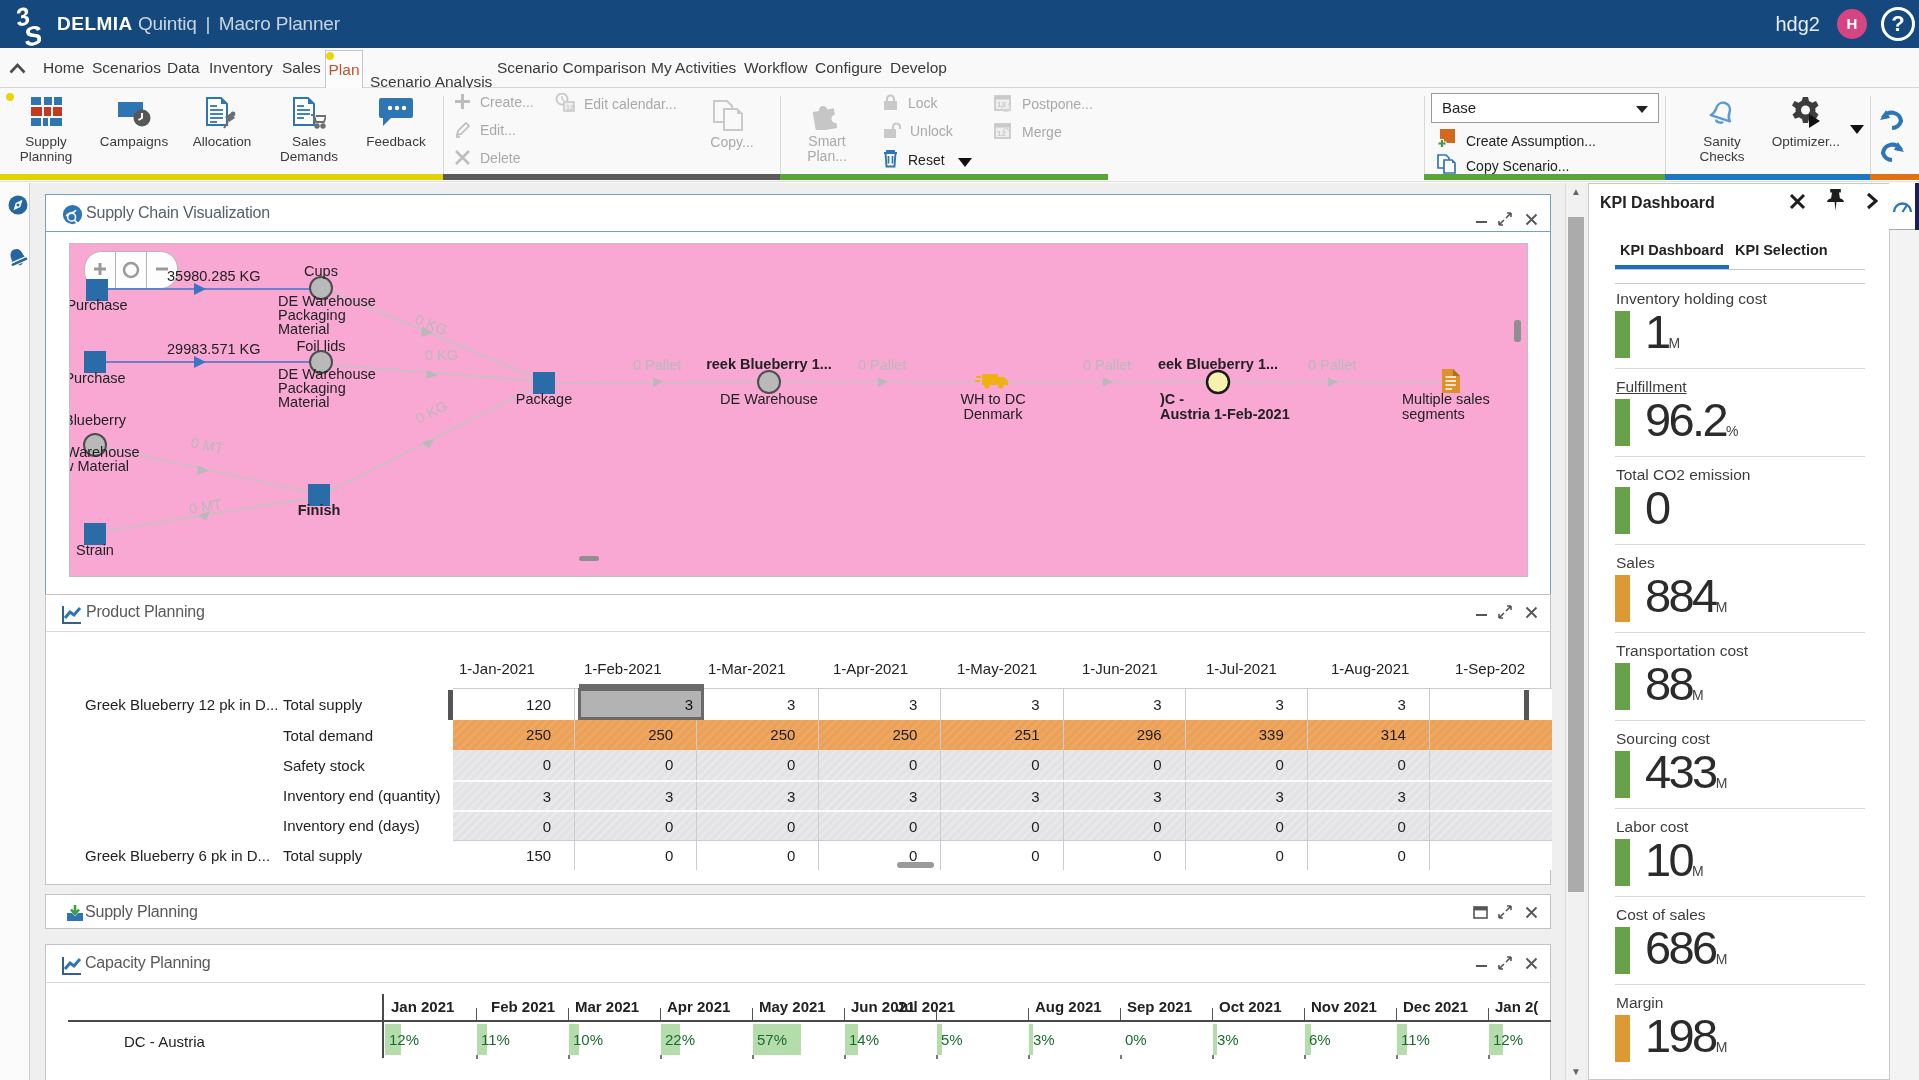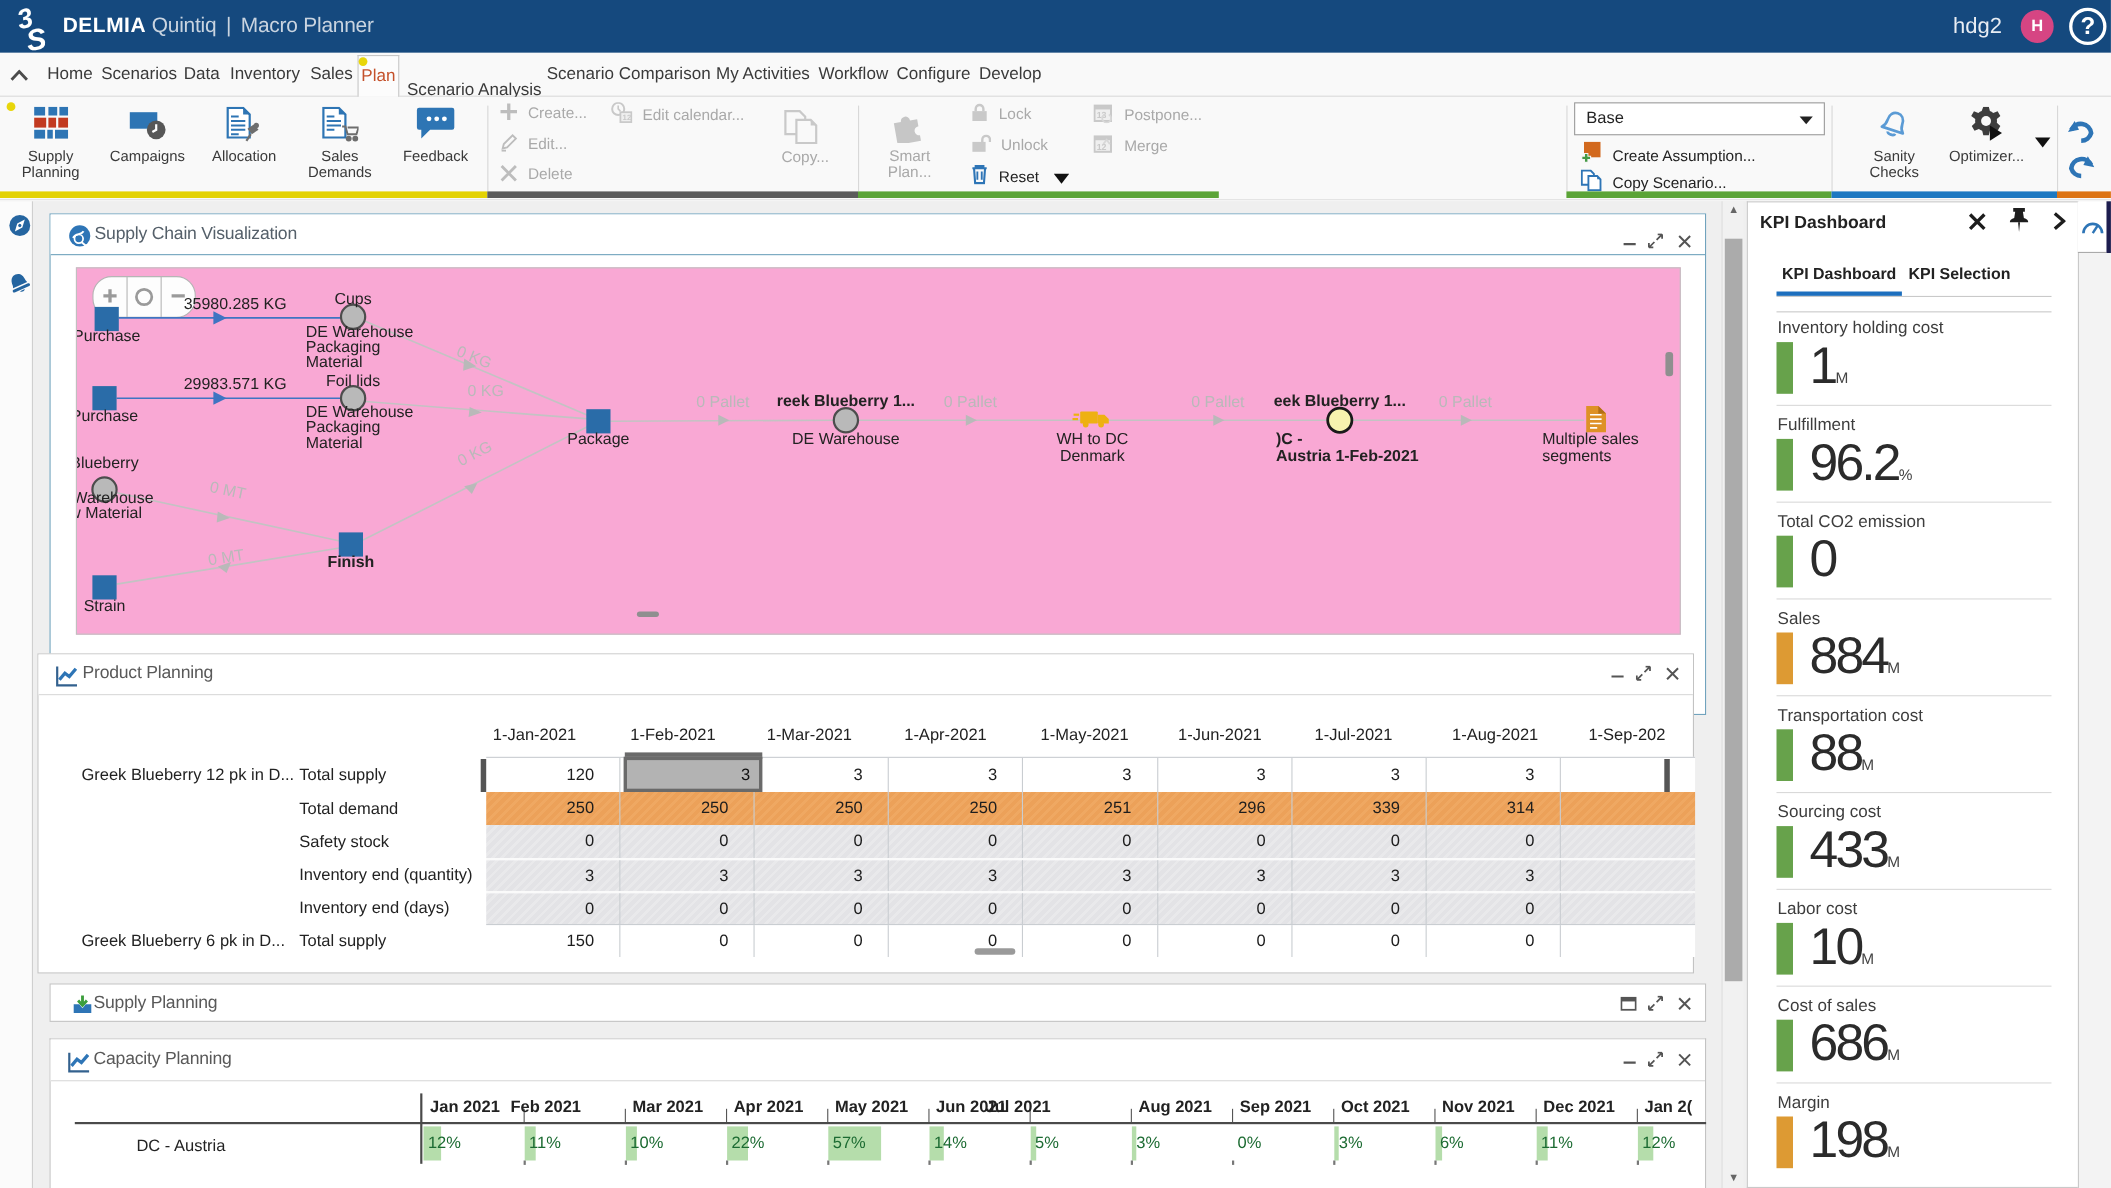--- a/index.html
+++ b/index.html
@@ -43,21 +43,21 @@
 #leftrail { position:absolute; left:0; top:0; width:30px; height:897px; background:#fbfbfb; border-right:1px solid #cfcfcf; }
 
 
 .panel { position:absolute; background:#fff; }
 .phead { position:absolute; left:0; top:0; width:100%; background:#fff; }
 .ptitle { position:absolute; font-size:16px; color:#55606a; letter-spacing:-0.2px; }
 .pctl { position:absolute; top:0; right:12px; }
 
 #scv { left:45px; top:11px; width:1506px; height:456px; border:1px solid #71a3bd; }
 #scvhead { height:37px; border-bottom:1px solid #71a3bd; }
-#pp { left:34px; top:411px; width:1506px; height:291px; border:1px solid #c3c3c3; }
+#pp { left:45px; top:411px; width:1506px; height:291px; border:1px solid #c3c3c3; }
 #pphead { height:37px; border-bottom:1px solid #d9d9d9; }
 #sp { left:45px; top:711px; width:1506px; height:35px; border:1px solid #c3c3c3; }
 #cp { left:45px; top:761px; width:1506px; height:136px; border:1px solid #c3c3c3; border-bottom:none; }
 #cphead { height:38px; border-bottom:1px solid #d9d9d9; }
 
 
 #scvcanvas { position:absolute; left:23px; top:48px; width:1459px; height:334px; border:1px solid #c0c0c0; background:#f9a8d4; overflow:hidden;text-align:center; }
 
 
 .tablabel { position:absolute; font-size:15px; color:#222; white-space:nowrap; }
@@ -640,21 +640,21 @@
         <div class="ctick" style="left:706px; top:63px;"></div>
         <div class="ctick" style="left:798px; top:63px;"></div>
         <div class="ctick" style="left:890px; top:63px;"></div>
         <div class="ctick" style="left:982px; top:63px;"></div>
         <div class="ctick" style="left:1074px; top:63px;"></div>
         <div class="ctick" style="left:1166px; top:63px;"></div>
         <div class="ctick" style="left:1258px; top:63px;"></div>
         <div class="ctick" style="left:1350px; top:63px;"></div>
         <div class="ctick" style="left:1442px; top:63px;"></div>
       <div class="cmonth" style="left:345px; top:53px;">Jan 2021</div>
-      <div class="cmonth" style="left:418px; top:53px;">Feb 2021</div>
+      <div class="cmonth" style="left:445px; top:53px;">Feb 2021</div>
       <div class="cmonth" style="left:529px; top:53px;">Mar 2021</div>
       <div class="cmonth" style="left:621px; top:53px;">Apr 2021</div>
       <div class="cmonth" style="left:713px; top:53px;">May 2021</div>
       <div class="cmonth" style="left:805px; top:53px;">Jun 2021</div>
       <div class="cmonth" style="left:850px; top:53px;">Jul 2021</div>
       <div class="cmonth" style="left:989px; top:53px;">Aug 2021</div>
       <div class="cmonth" style="left:1081px; top:53px;">Sep 2021</div>
       <div class="cmonth" style="left:1173px; top:53px;">Oct 2021</div>
       <div class="cmonth" style="left:1265px; top:53px;">Nov 2021</div>
       <div class="cmonth" style="left:1357px; top:53px;">Dec 2021</div>
@@ -720,21 +720,21 @@
           <path d="M7.6 13.1 h1.8 l-0.9 8.9 z" fill="#1d1d1d"></path>
         </svg>
       <svg style="position:absolute; left:277px; top:8px;" width="12" height="18" viewBox="0 0 12 18">
           <path d="M2 2 l8 7 -8 7" stroke="#1d1d1d" stroke-width="3" fill="none"></path>
         </svg>
 
       <div class="kpilabel" style="top:106px;">Inventory holding cost</div>
       <div class="kpibar gr" style="top:127px;"></div>
       <div class="kpinum" style="left:56px; top:120px;">1<span class="kpiunit">M</span></div>
       <div class="kpisep" style="top:184px;"></div>
-      <div class="kpilabel" style="top:194px;">Fulfillment</div>
+      <div class="kpilabel" style="top:194px;text-decoration:underline;">Fulfillment</div>
       <div class="kpibar gr" style="top:215px;"></div>
       <div class="kpinum" style="left:56px; top:208px;">96.2<span class="kpiunit">%</span></div>
       <div class="kpisep" style="top:272px;"></div>
       <div class="kpilabel" style="top:282px;">Total CO2 emission</div>
       <div class="kpibar gr" style="top:303px;"></div>
       <div class="kpinum" style="left:56px; top:296px;">0</div>
       <div class="kpisep" style="top:360px;"></div>
       <div class="kpilabel" style="top:370px;">Sales</div>
       <div class="kpibar or" style="top:391px;"></div>
       <div class="kpinum" style="left:56px; top:384px;">884<span class="kpiunit">M</span></div>

